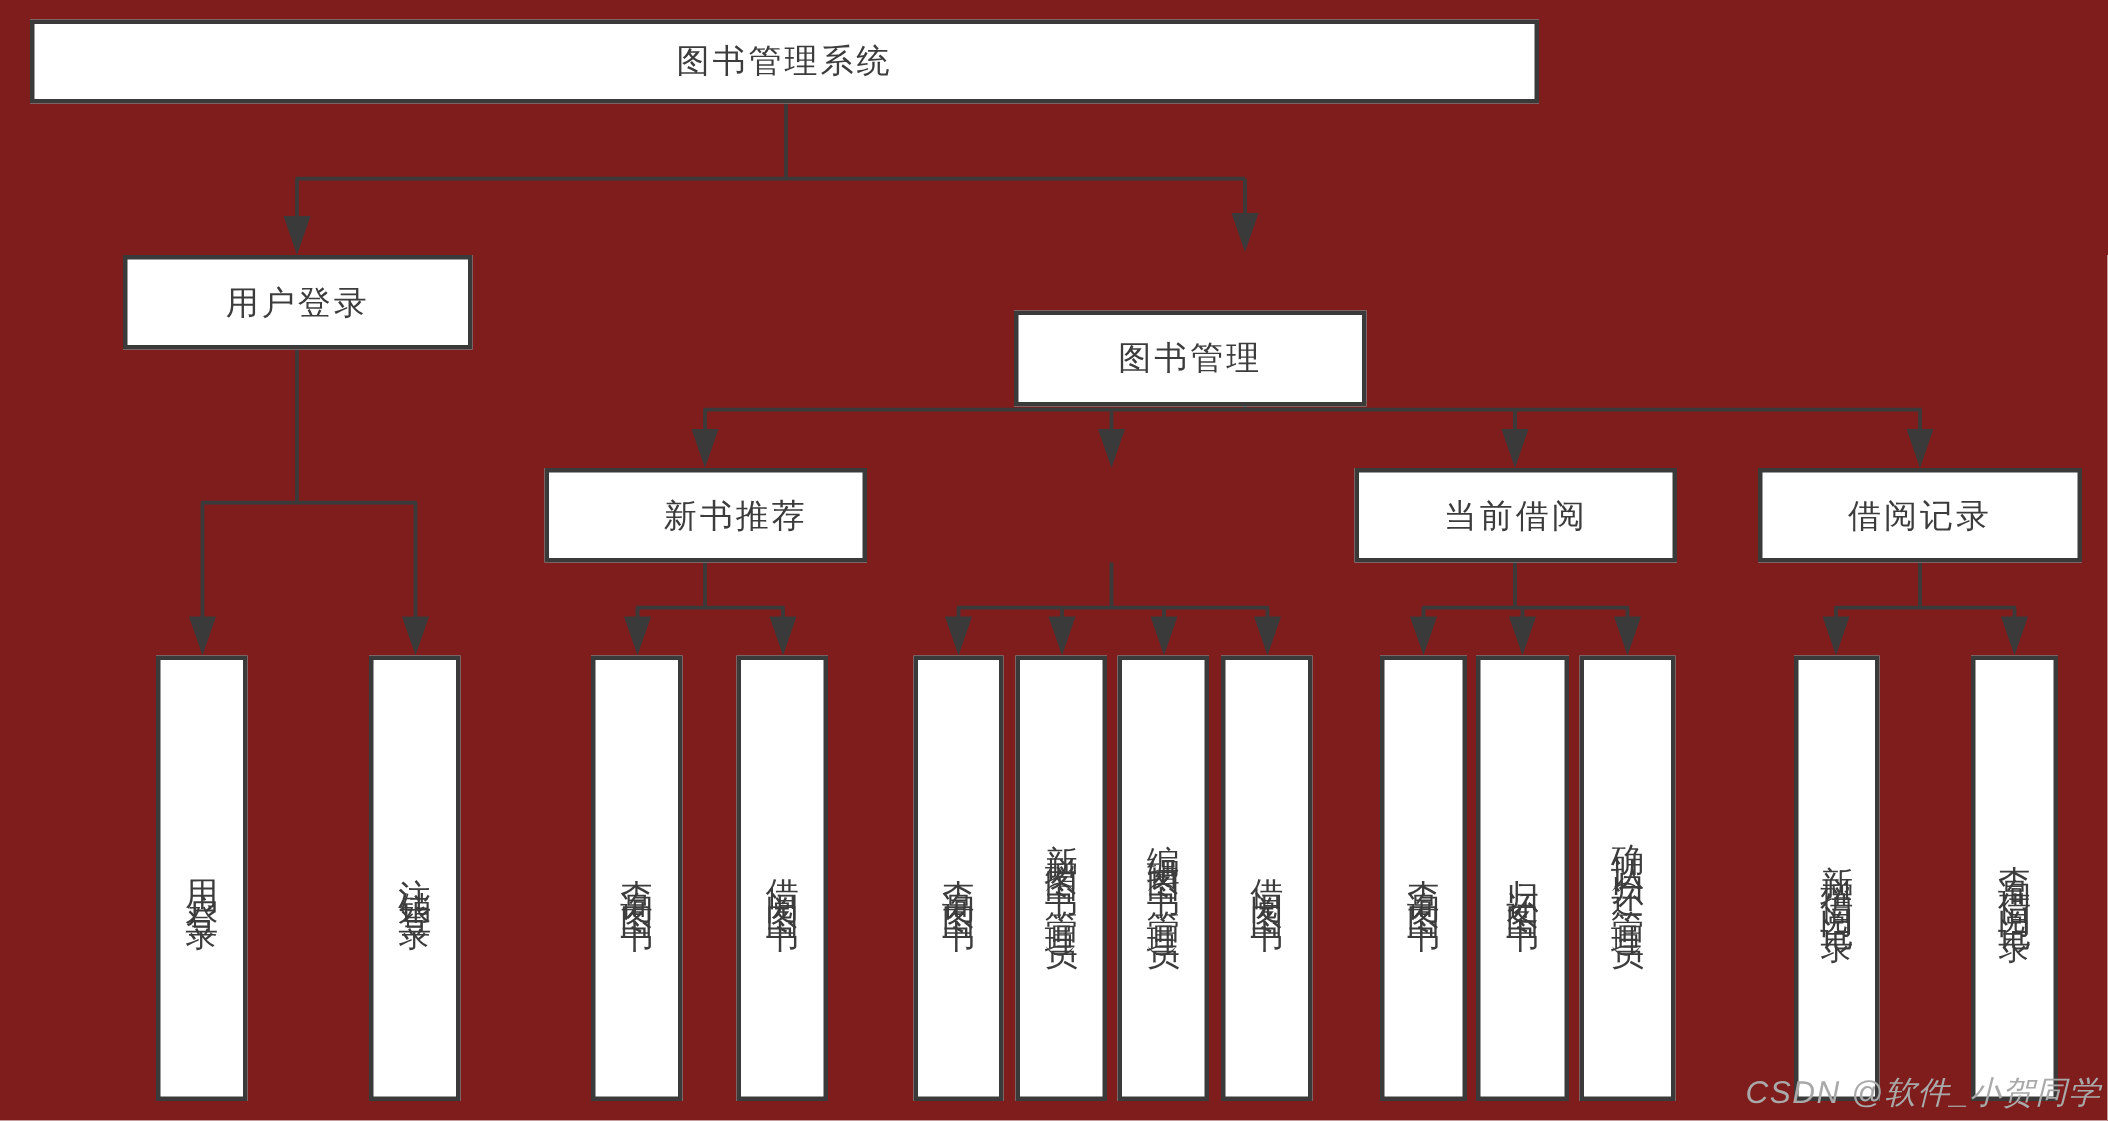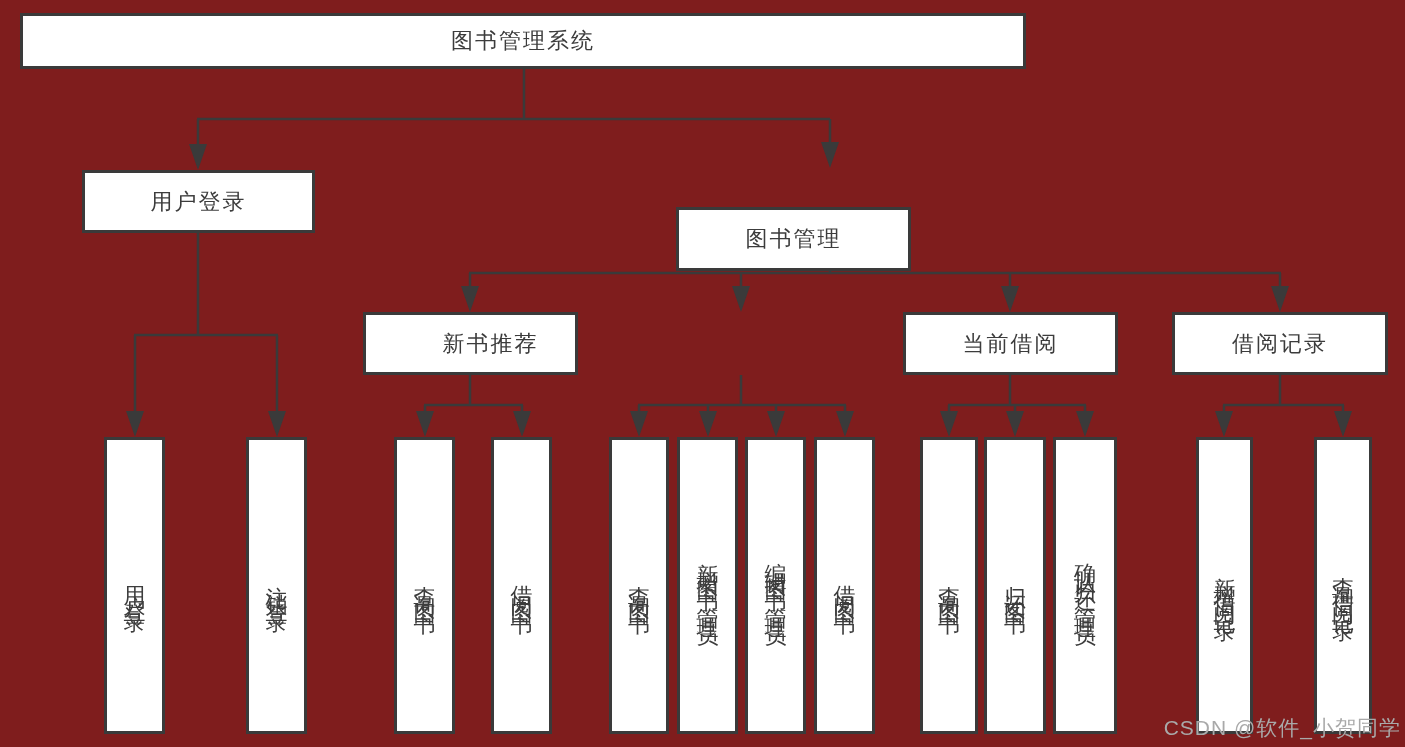--- a/index.html
+++ b/index.html
@@ -22,21 +22,21 @@
     position:absolute;box-sizing:border-box;
     background:#fff;border:3px solid #3a3a3a;
     display:flex;align-items:center;justify-content:center;
     writing-mode:vertical-rl;text-orientation:mixed;
     font-size:22px;letter-spacing:9px;line-height:1;color:#3c3c3c;
     top:437px;height:297px;
   }
   #watermark{
     position:absolute;right:4px;bottom:5px;
     font-size:21px;letter-spacing:1px;color:#a9a9a9;
-    z-index:20;white-space:nowrap;
+    z-index:20;white-space:nowrap;font-style:italic;
   }
 </style>
 </head>
 <body>
 
 <div id="canvas">
 
   <svg id="connectors" viewBox="0 0 1405 747" xmlns="http://www.w3.org/2000/svg">
     <path fill="none" stroke="#3a3a3a" stroke-width="2.5" d="
       M524 69 V119 M197 119 H830 M198 119 V152 M830 119 V150

